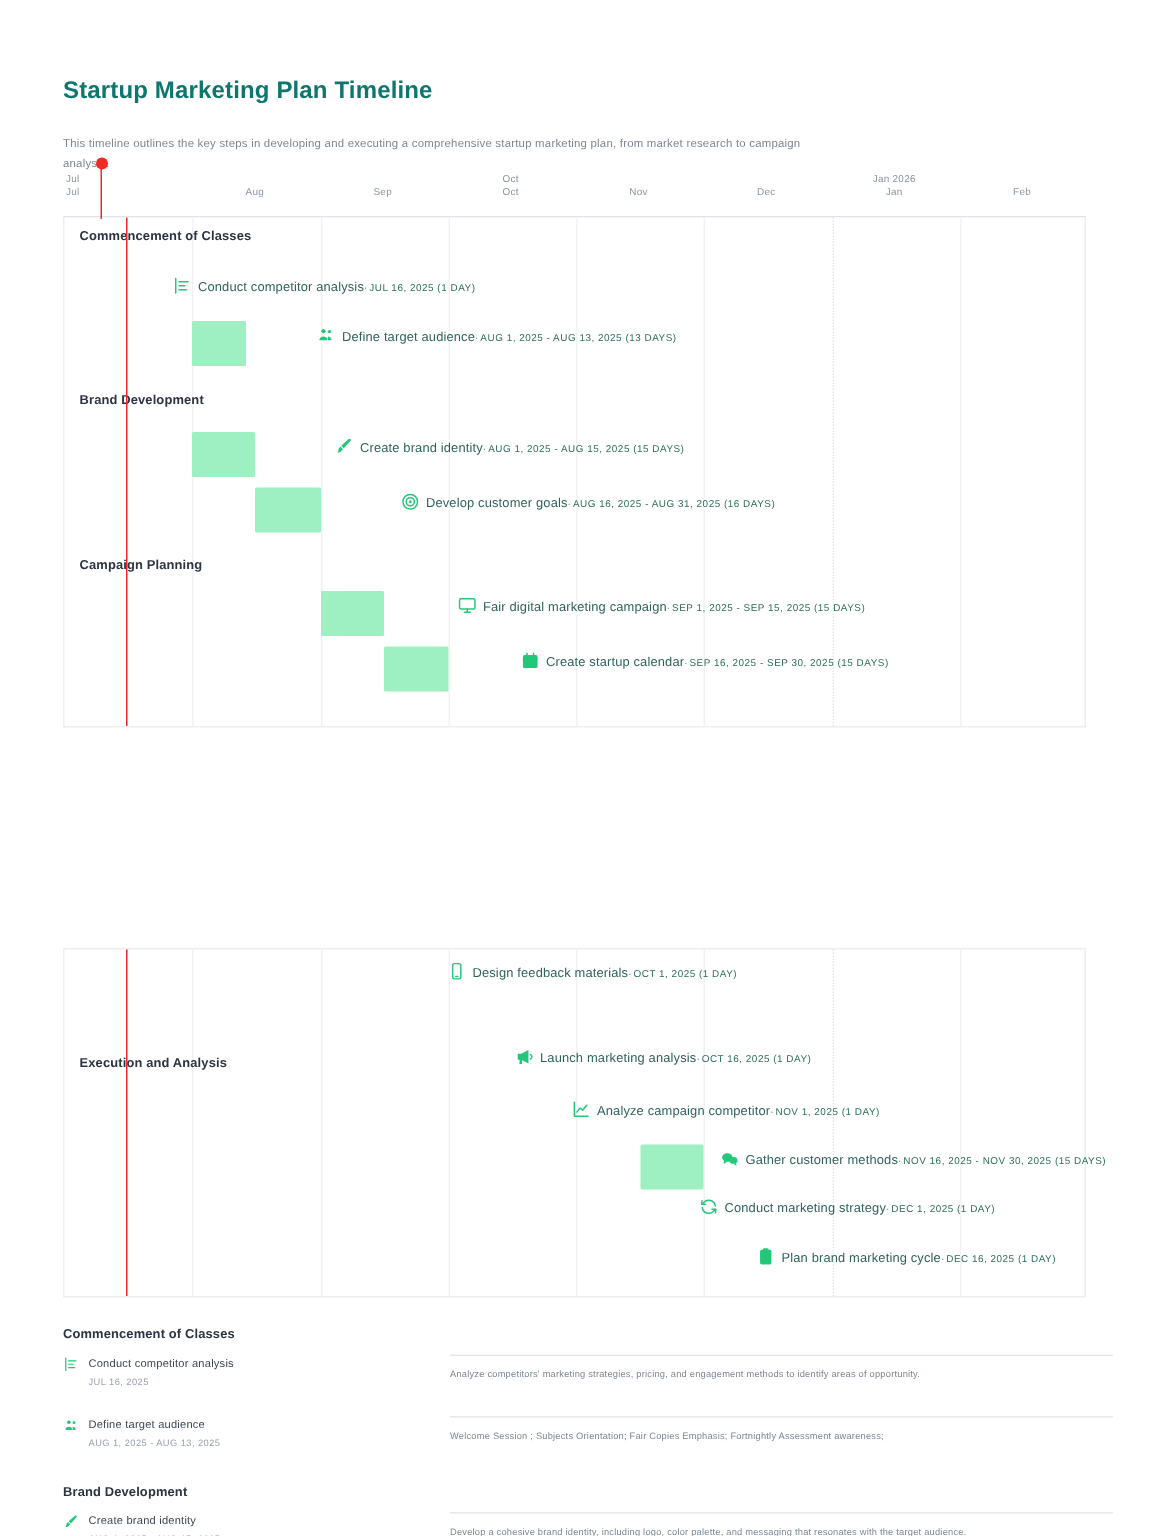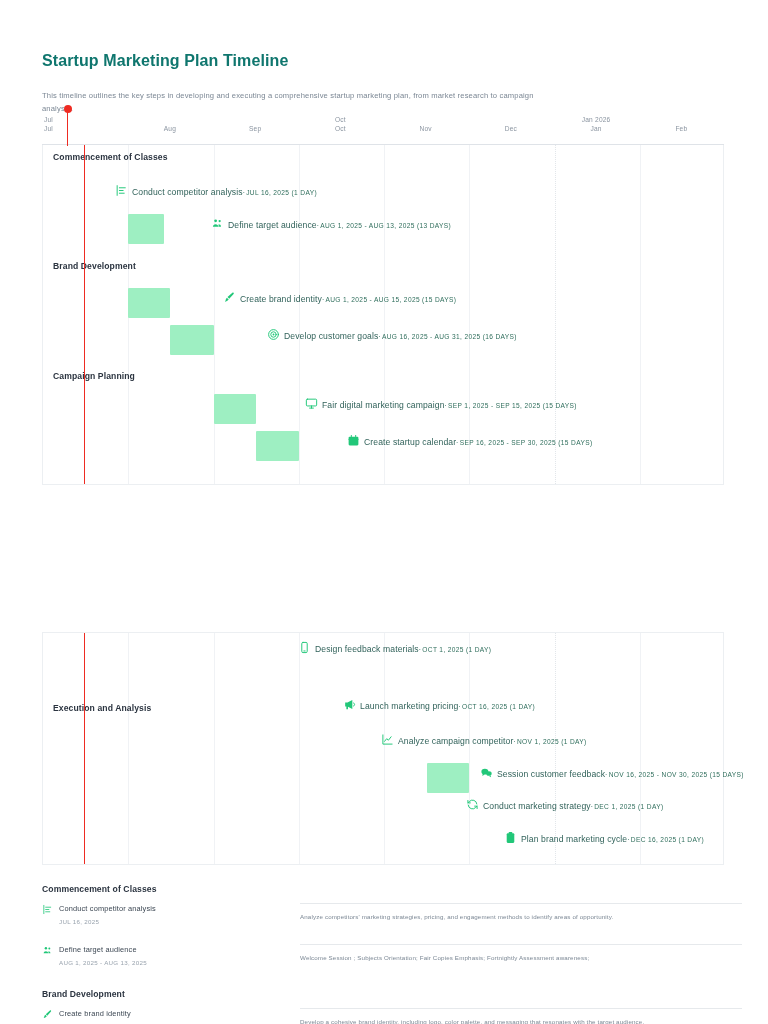--- a/index.html
+++ b/index.html
@@ -338,41 +338,41 @@
         <span class="txt"><span class="t-name">Design feedback materials</span><span class="t-date">OCT 1, 2025 (1 DAY)</span></span>
       </div>
       <div class="task" style="left: 300px; top: 62px;">
         <span class="ico">
           <svg viewBox="0 0 24 24">
             <path fill="currentColor" d="M4 8.2h4.2l9-4.6v16.8l-9-4.6H4z"></path>
             <path fill="currentColor" d="M6.2 14h3v6.8h-3z"></path>
             <path stroke="currentColor" fill="none" stroke-width="1.8" stroke-linecap="round" stroke-linejoin="round" d="M19.5 9.2a3 3 0 010 5.6"></path>
           </svg>
         </span>
-        <span class="txt"><span class="t-name">Launch marketing pricing</span><span class="t-date">OCT 16, 2025 (1 DAY)</span></span>
+        <span class="txt"><span class="t-name">Launch marketing analysis</span><span class="t-date">OCT 16, 2025 (1 DAY)</span></span>
       </div>
       <div class="task" style="left: 338px; top: 97px;">
         <span class="ico">
           <svg viewBox="0 0 24 24">
             <path stroke="currentColor" fill="none" stroke-width="1.8" stroke-linecap="round" stroke-linejoin="round" d="M3.5 3.5v17h17"></path>
             <path stroke="currentColor" fill="none" stroke-width="1.8" stroke-linecap="round" stroke-linejoin="round" d="M6.5 15.5l4-5 3.2 2.8 5-6.3"></path>
           </svg>
         </span>
         <span class="txt"><span class="t-name">Analyze campaign competitor</span><span class="t-date">NOV 1, 2025 (1 DAY)</span></span>
       </div>
       <div class="task" style="left: 437px; top: 130px;">
         <span class="ico">
           <svg viewBox="0 0 24 24">
             <ellipse cx="9" cy="10.5" rx="6.4" ry="5.2" fill="currentColor"></ellipse>
             <path fill="currentColor" d="M5 14.5l-.7 4 4.3-2.6z"></path>
             <ellipse cx="16.5" cy="14" rx="5" ry="4.2" fill="currentColor"></ellipse>
             <path fill="currentColor" d="M19.6 17.6l.8 3.2-3.4-1.9z"></path>
           </svg>
         </span>
-        <span class="txt"><span class="t-name">Session customer feedback</span><span class="t-date">NOV 16, 2025 - NOV 30, 2025 (15 DAYS)</span></span>
+        <span class="txt"><span class="t-name">Gather customer methods</span><span class="t-date">NOV 16, 2025 - NOV 30, 2025 (15 DAYS)</span></span>
       </div>
       <div class="task" style="left: 423px; top: 162px;">
         <span class="ico">
           <svg viewBox="0 0 24 24">
             <path stroke="currentColor" fill="none" stroke-width="1.8" stroke-linecap="round" stroke-linejoin="round" d="M20 11a8 8 0 00-13.9-4.4L3.5 9"></path>
             <path stroke="currentColor" fill="none" stroke-width="1.8" stroke-linecap="round" stroke-linejoin="round" d="M4 13a8 8 0 0013.9 4.4L20.5 15"></path>
             <path stroke="currentColor" fill="none" stroke-width="1.8" stroke-linecap="round" stroke-linejoin="round" d="M3.5 4.5V9h4.5"></path>
             <path stroke="currentColor" fill="none" stroke-width="1.8" stroke-linecap="round" stroke-linejoin="round" d="M20.5 19.5V15H16"></path>
           </svg>
         </span>

